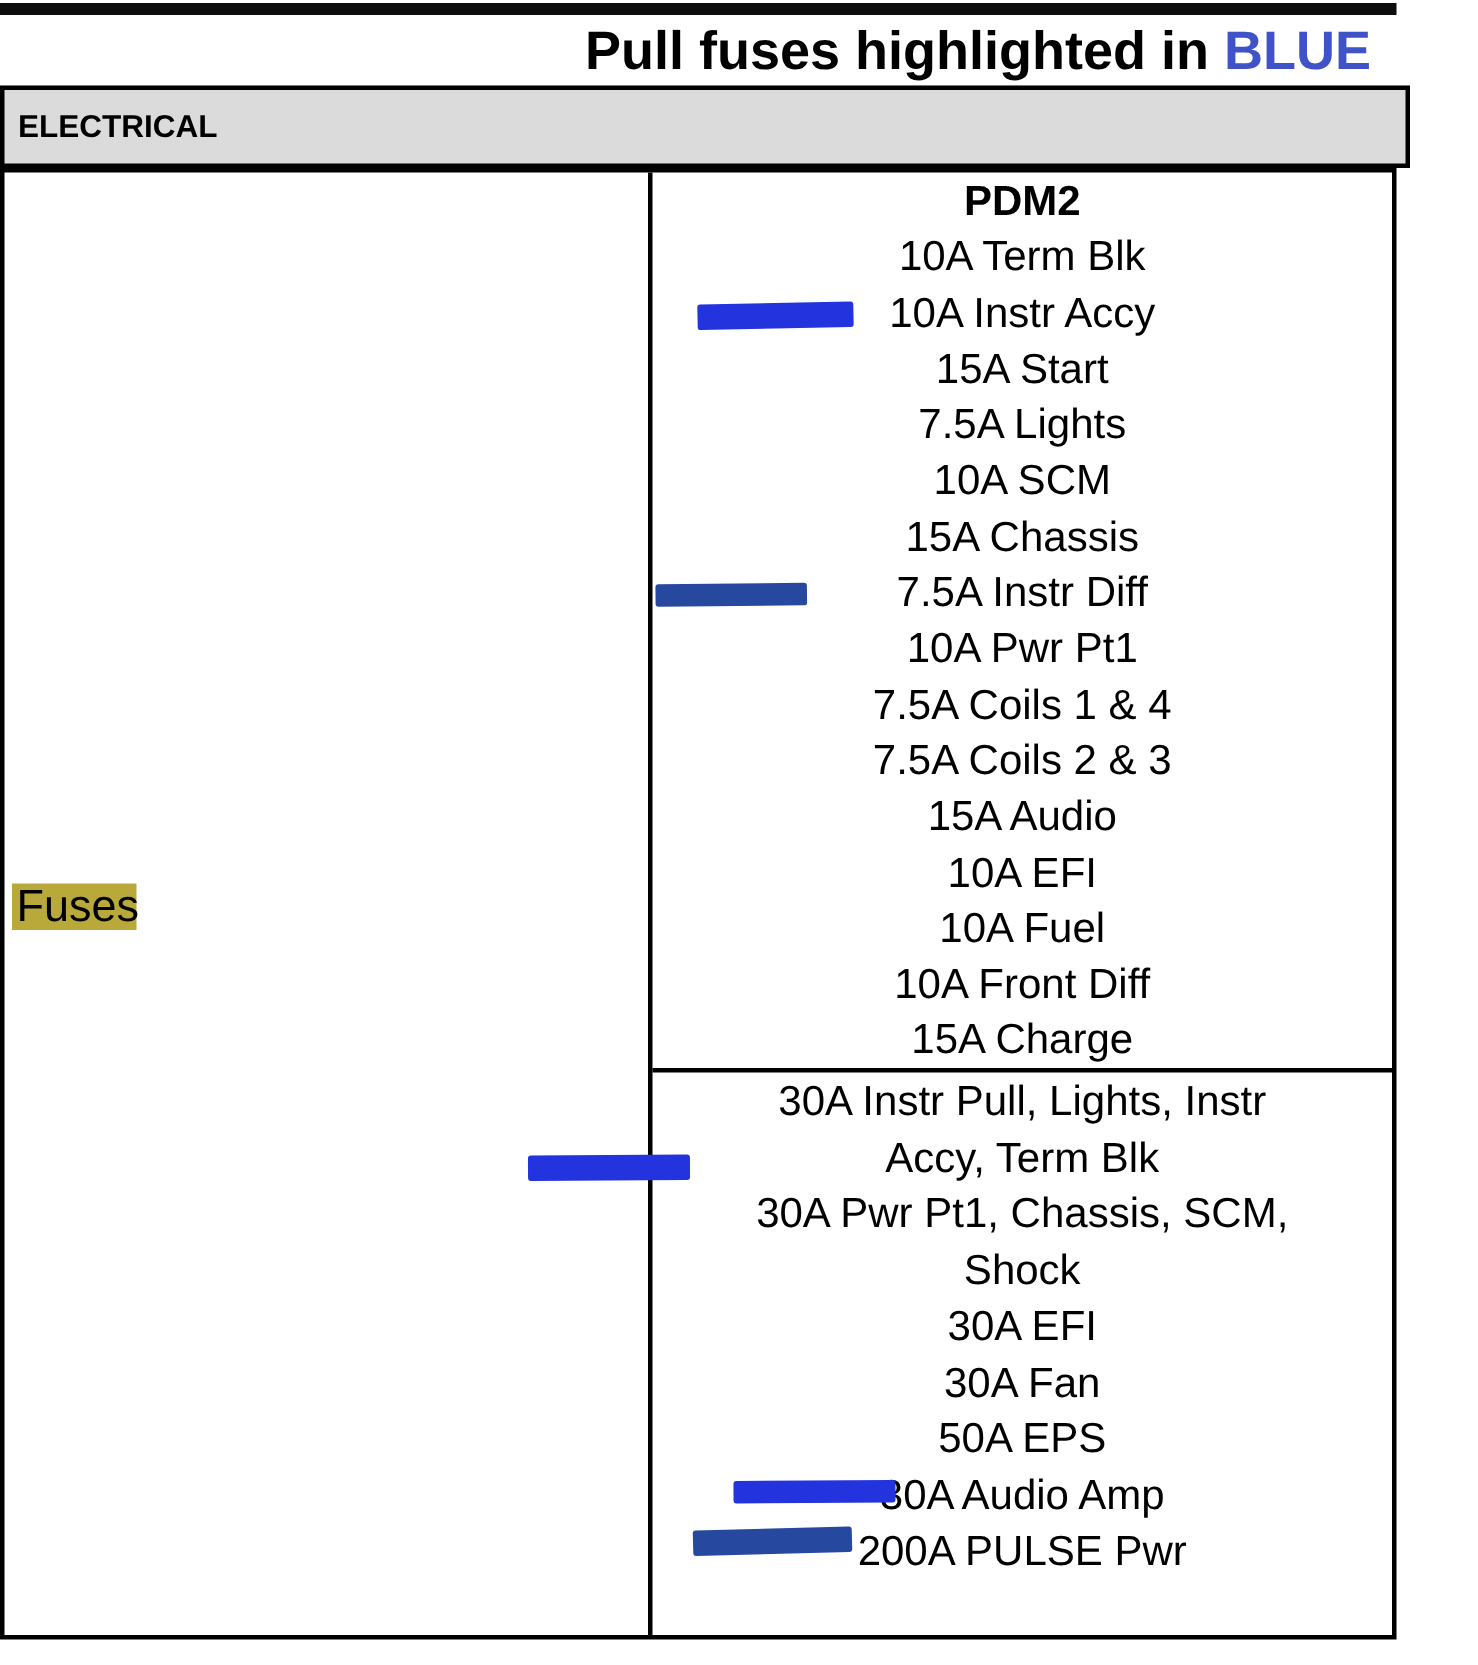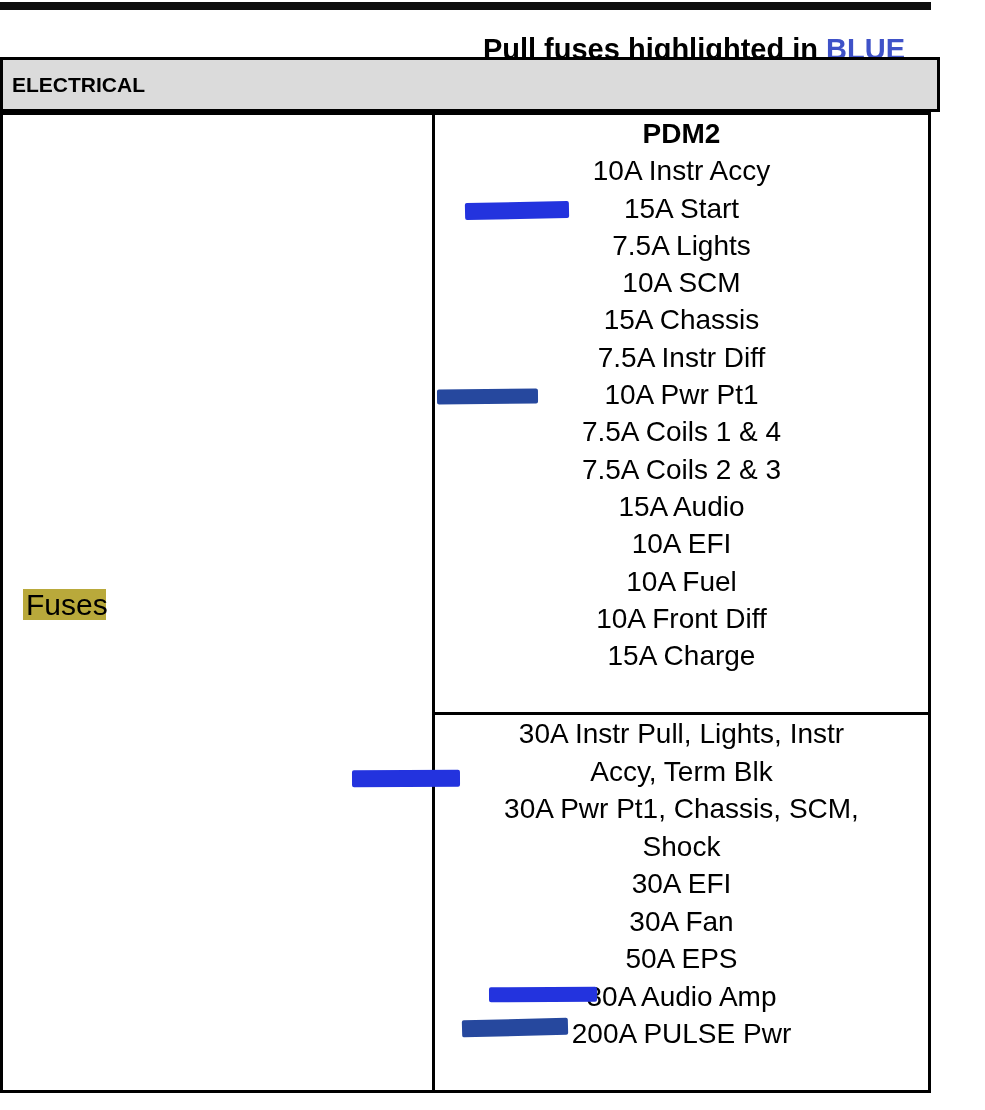--- a/index.html
+++ b/index.html
@@ -3,21 +3,21 @@
 <meta charset="utf-8">
 <style>
   html,body { margin:0; padding:0; background:#ffffff; }
   .page {
     position:relative; width:985px; height:1110px; background:#ffffff;
     font-family:"Liberation Sans", sans-serif; color:#000; overflow:hidden;
   }
   .top-bar { position:absolute; left:0; top:2px; width:931px; height:8px; background:#0d0d0d; }
   .title {
     position:absolute; left:390px; top:13px; width:515px;
-    text-align:right; font-size:29px; font-weight:bold; white-space:nowrap;margin-top:20px;
+    text-align:right; font-size:36px; font-weight:bold; white-space:nowrap;
   }
   .blue-word { color:#3f52c8; }
   .electrical {
     position:absolute; left:0; top:57px; width:925px; height:49px;
     border:3px solid #000; background:#dbdbdb;
     font-size:21px; font-weight:bold; line-height:49px; padding-left:9px;
     box-sizing:content-box;
   }
   .table {
     position:absolute; left:0; top:112px; width:925px; height:975px;
@@ -25,21 +25,21 @@
   }
   .left-cell { width:429px; border-right:3px solid #000; position:relative; flex:none; }
   .right-cell { flex:1; display:flex; flex-direction:column; }
   .pdm2 {
     height:597px; border-bottom:3px solid #000;
     font-size:28px; line-height:37.3px; text-align:center;
   }
   .pdm1 { flex:1; font-size:28px; line-height:37.5px; text-align:center; }
   .cell-title { font-weight:bold; }
   .fuse-line { white-space:nowrap; }
-  .fuses-label { position:absolute; left:20px; top:472px; width:130px; height:40px; }
+  .fuses-label { position:absolute; left:5px; top:472px; width:130px; height:40px; }
   .fuses-highlight { position:absolute; left:0; top:2px; width:83px; height:31px; background:#b9a93b; }
   .fuses-text { position:absolute; left:3px; top:0; font-size:30px; line-height:36px; }
   .marks-layer { position:absolute; left:0; top:0; width:985px; height:1110px; pointer-events:none; z-index:5; }
   .pull-mark { position:absolute; border-radius:2px; }
 </style>
 </head>
 <body>
 
 <div class="page">
 
@@ -55,20 +55,21 @@
     <div class="left-cell">
       <div class="fuses-label">
         <div class="fuses-highlight" style="background: rgb(185, 169, 59);"></div>
         <span class="fuses-text">Fuses</span>
       </div>
     </div>
     <div class="right-cell">
       <div class="pdm2">
         <div class="cell-title">PDM2</div>
         <div id="pdm2-list">
+            <div class="fuse-line">10A Term Blk</div>
             <div class="fuse-line">10A Instr Accy</div>
             <div class="fuse-line">15A Start</div>
             <div class="fuse-line">7.5A Lights</div>
             <div class="fuse-line">10A SCM</div>
             <div class="fuse-line">15A Chassis</div>
             <div class="fuse-line">7.5A Instr Diff</div>
             <div class="fuse-line">10A Pwr Pt1</div>
             <div class="fuse-line">7.5A Coils 1 &amp; 4</div>
             <div class="fuse-line">7.5A Coils 2 &amp; 3</div>
             <div class="fuse-line">15A Audio</div>

